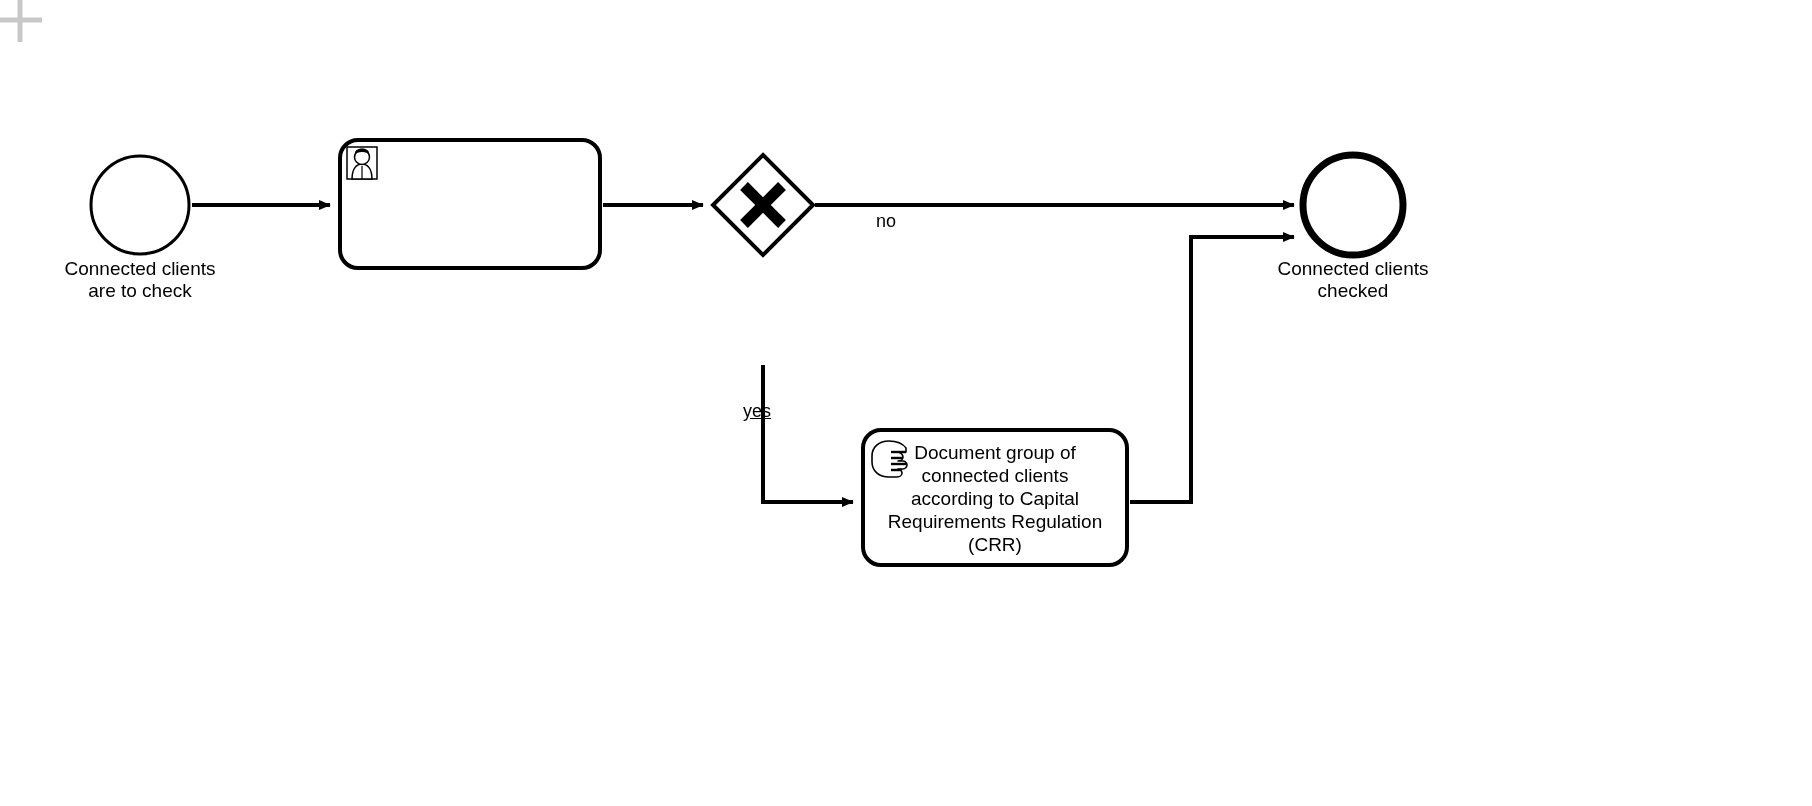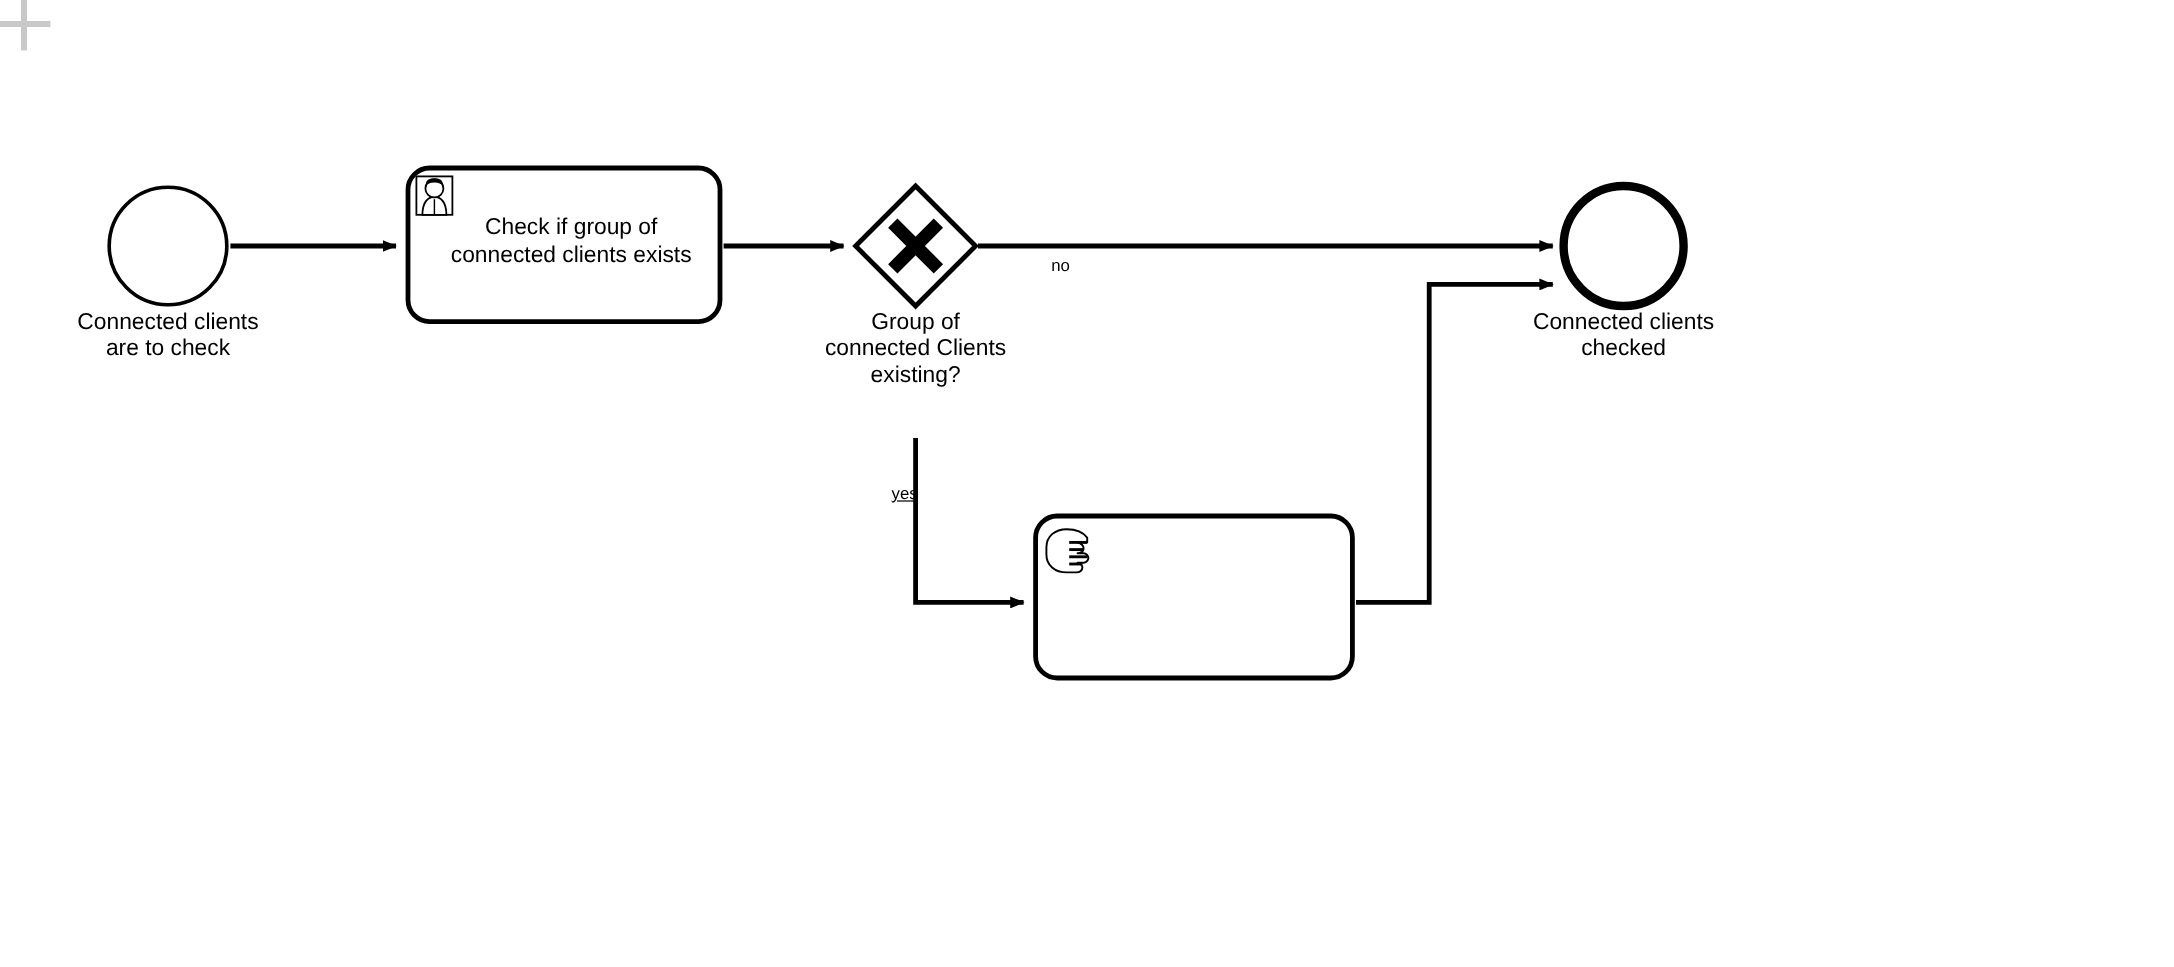--- a/index.html
+++ b/index.html
@@ -35,21 +35,21 @@
   .task-label {
     position: absolute;
     text-align: center;
     font-size: 19px;
     line-height: 23px;
     color: #000000;
     white-space: pre;
   }
   .flow-label {
     position: absolute;
-    font-size: 14px;
+    font-size: 18px;
     line-height: 20px;
     color: #000000;
     white-space: pre;
   }
 </style>
 </head>
 <body>
 
 <div id="canvas">
 
@@ -121,27 +121,27 @@
       <polyline points="1130,502 1191,502 1191,237 1294,237" fill="none" stroke="#000000" stroke-width="4" marker-end="url(#arrow)"></polyline>
     </g>
 
     <circle cx="1353" cy="205" r="50" fill="#ffffff" stroke="#000000" stroke-width="7"></circle>
 
   </svg>
 
   <div class="node-label" style="left:40px; top:258px; width:200px;">Connected clients
 are to check</div>
 
-  <div class="task-label" style="left:360px; top:178px; width:232px;">Check if group of
-connected clients exists</div>
 
-  <div class="node-label" style="left:663px; top:258px; width:200px;">Group of
-connected Clients
-existing?</div>
 
+  <div class="task-label" style="left:873px; top:441px; width:244px;">Document group of
+connected clients
+according to Capital
+Requirements Regulation
+(CRR)</div>
 
   <div class="node-label" style="left:1253px; top:258px; width:200px;">Connected clients
 checked</div>
 
   <div class="flow-label" style="left:876px; top:211px;">no</div>
 
   <div class="flow-label" style="left:743px; top:401px;text-decoration:underline;">yes</div>
 
 </div>
 

